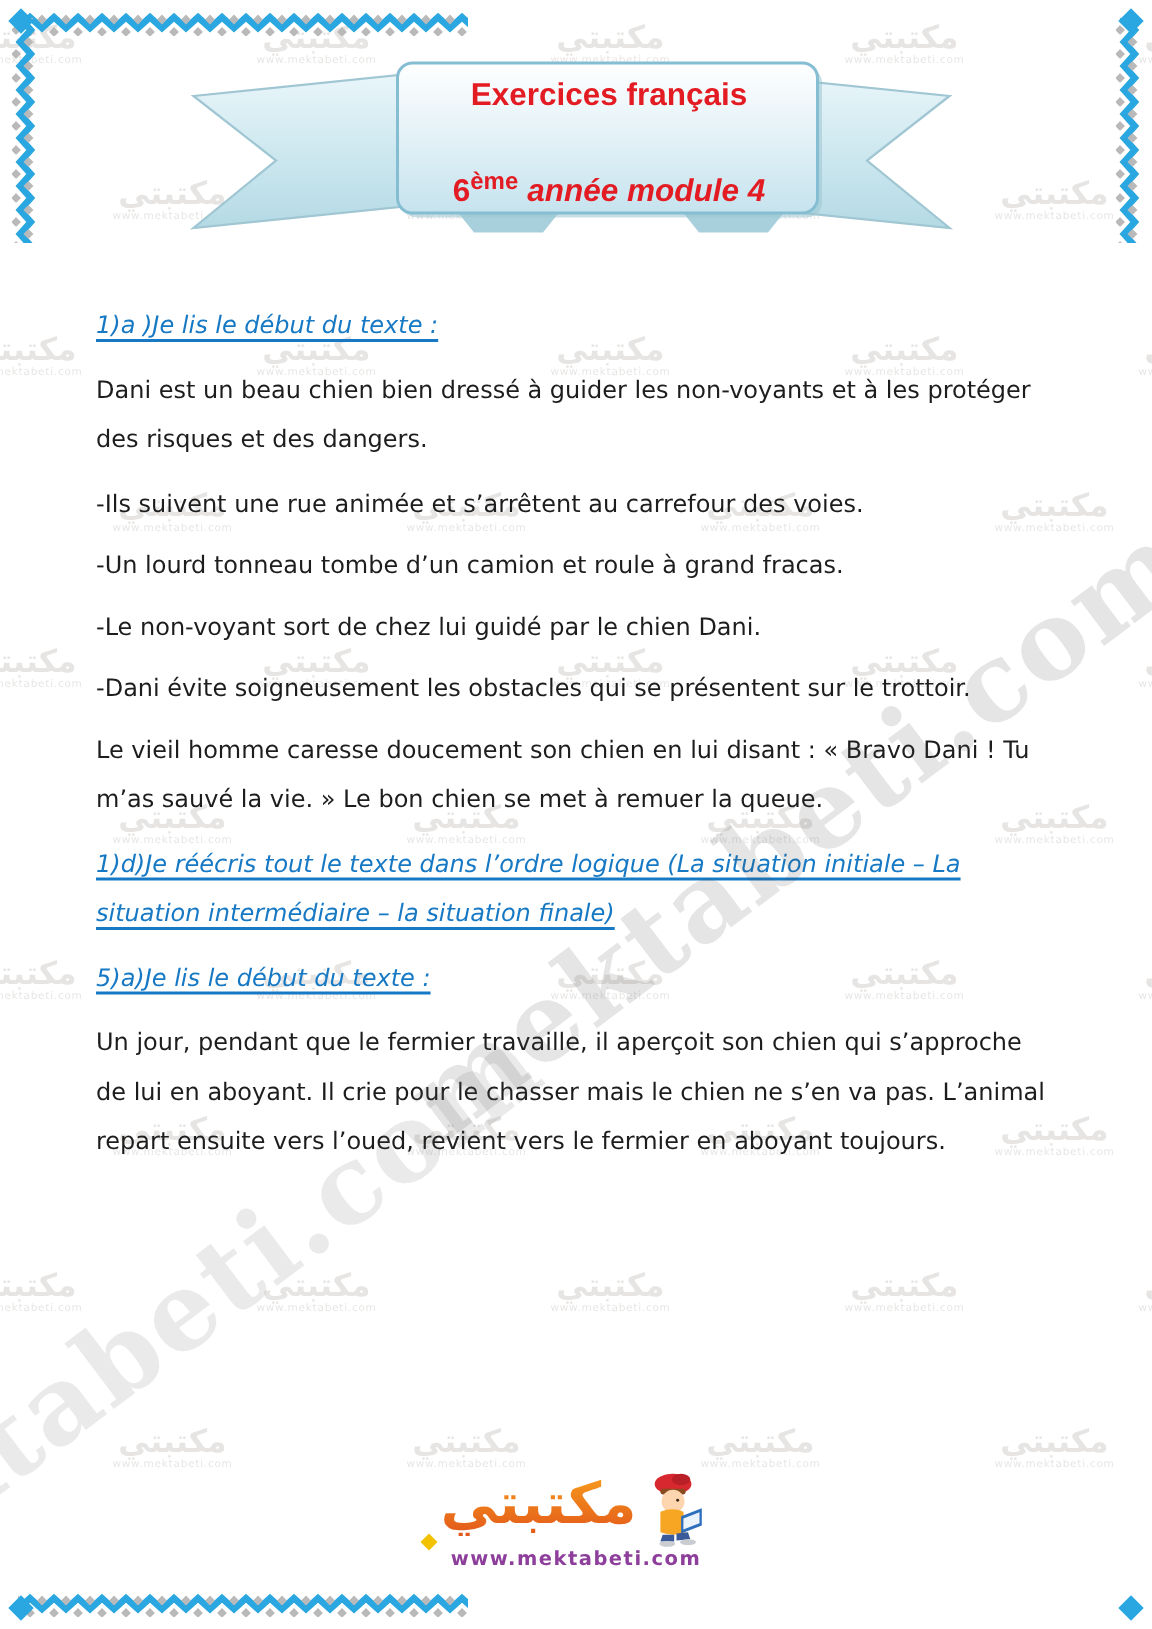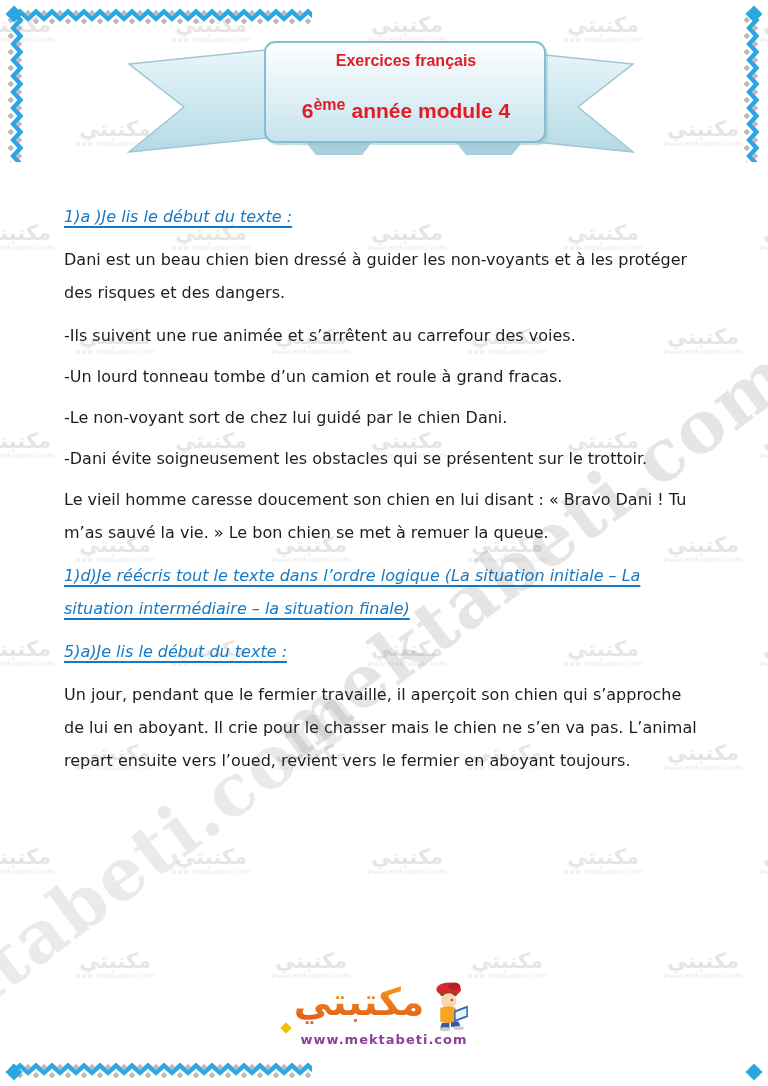--- a/index.html
+++ b/index.html
@@ -34,24 +34,24 @@
   .big-wm-1{left:280px; top:700px; transform:rotate(-37deg); opacity:.14;}
   .big-wm-2{left:-150px; top:1035px; transform:rotate(-37deg); opacity:.11;}
 
   
   .banner-svg{position:absolute; left:116px; top:40px; z-index:3;}
   .banner-text{
     position:absolute; left:265px; top:52px; width:282px; z-index:4;
     text-align:center; color:#e31b22; font-weight:bold;
     font-family:"Liberation Sans", sans-serif;
   }
-  .banner-line1{font-size:16px; margin-bottom:26px;}
+  .banner-line1{font-size:21px; margin-bottom:37px;}
   .banner-line2{font-size:21px;}
   .banner-line2 sup{font-size:16px;}
-  .banner-line2 .rest{margin-left:6px;}
+  .banner-line2 .rest{margin-left:6px;font-style:italic;}
 
   
   .content{
     position:absolute; left:64px; width:642px; top:160px; z-index:3;
     color:#1d1d1d; font-size:16px; line-height:33px;margin-top:40px;
   }
   .h{
     color:#1779c4; font-style:italic; margin:0 0 10px;
     text-decoration:underline; text-decoration-thickness:1.5px; text-underline-offset:4px;
   }

